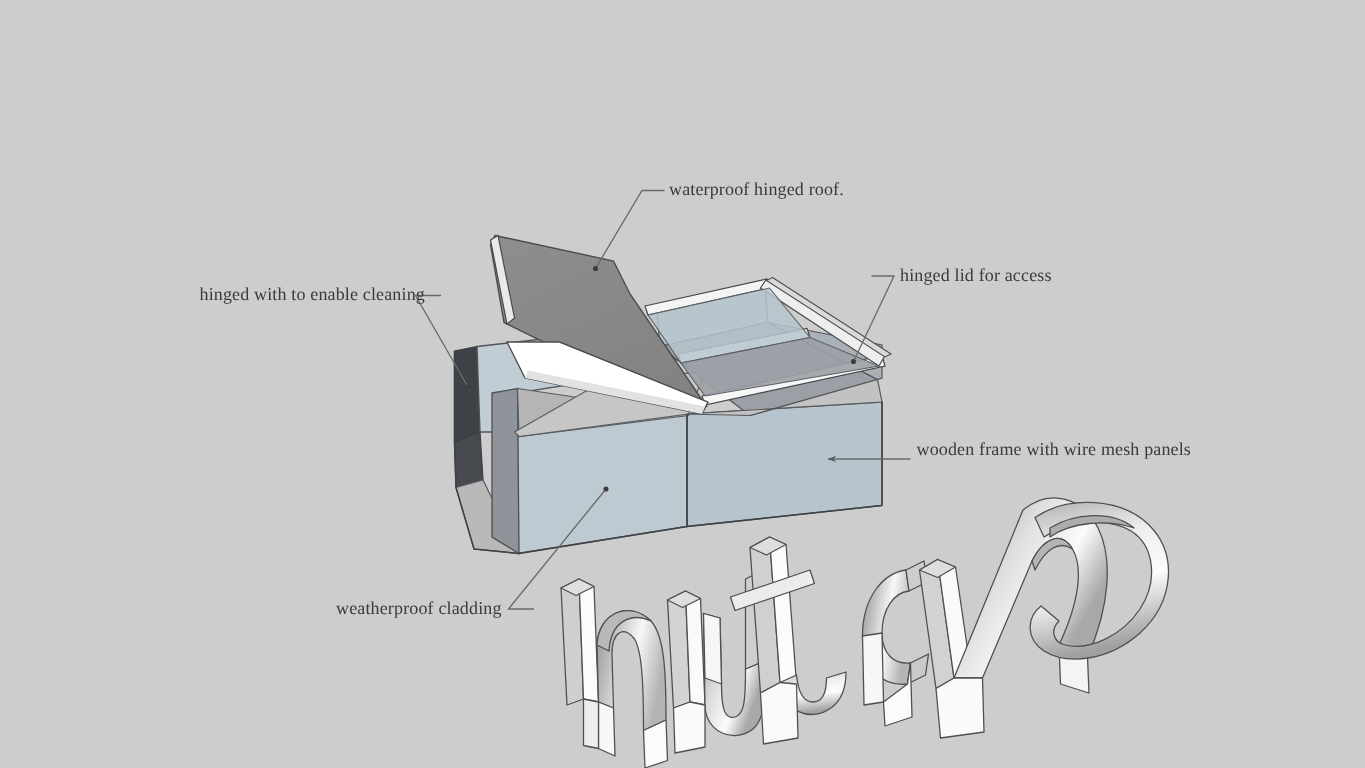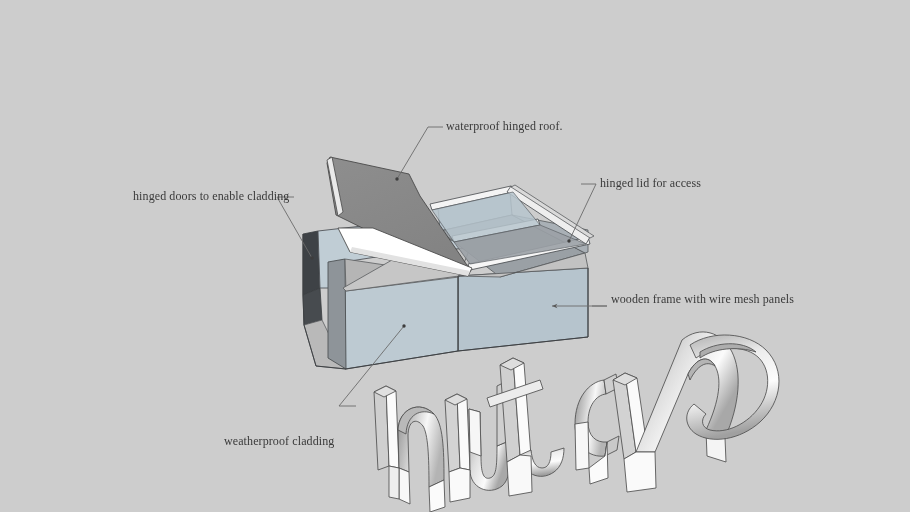--- a/index.html
+++ b/index.html
@@ -34,21 +34,21 @@
     font-size: 12px;
     line-height: 11px;
     color: #3a3a3a;
     white-space: nowrap;
     letter-spacing: 0.1px;
   }
   .anno-waterproof-roof { left: 446px; top: 121px; }
   .anno-hinged-doors    { left: 133px; top: 191px; }
   .anno-hinged-lid      { left: 600px; top: 178px; }
   .anno-wooden-frame    { left: 611px; top: 294px; }
-  .anno-weatherproof    { left: 224px; top: 400px; margin-top: 36px; }
+  .anno-weatherproof    { left: 224px; top: 400px; }
 </style>
 </head>
 <body>
 
 <div id="viewport">
 
   <svg id="scene-svg" viewBox="0 0 910 512" xmlns="http://www.w3.org/2000/svg">
     <defs>
       <linearGradient id="letterRound" x1="0" y1="0" x2="1" y2="0.35">
         <stop offset="0%" stop-color="#8f8f8f"></stop>
@@ -220,21 +220,21 @@
         <circle cx="397" cy="179" r="1.7" fill="#3d3d3d"></circle>
         <circle cx="312" cy="258" r="1.7" fill="#3d3d3d"></circle>
         <circle cx="569" cy="241" r="1.7" fill="#3d3d3d"></circle>
         <circle cx="404" cy="326" r="1.7" fill="#3d3d3d"></circle>
       </g>
 
   </svg>
 
   <div class="annotation-text anno-waterproof-roof">waterproof hinged roof.</div>
 
-  <div class="annotation-text anno-hinged-doors">hinged doors to enable cladding</div>
+  <div class="annotation-text anno-hinged-doors">hinged with to enable cleaning</div>
 
   <div class="annotation-text anno-hinged-lid">hinged lid for access</div>
 
   <div class="annotation-text anno-wooden-frame">wooden frame with wire mesh panels</div>
 
   <div class="annotation-text anno-weatherproof">weatherproof cladding</div>
 
 </div>
 
 </body></html>

